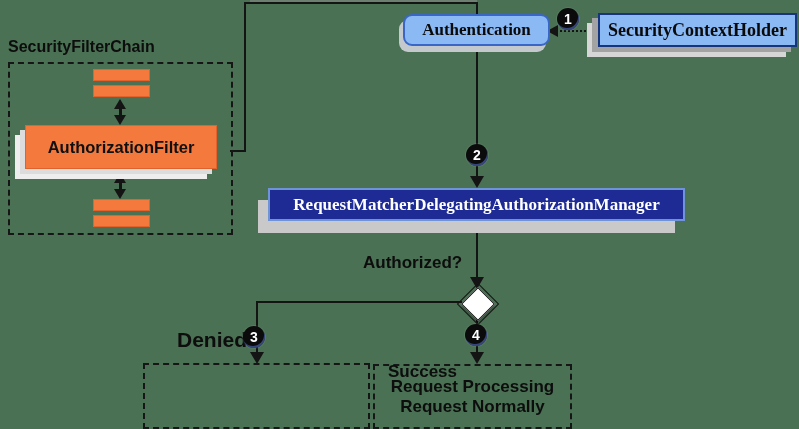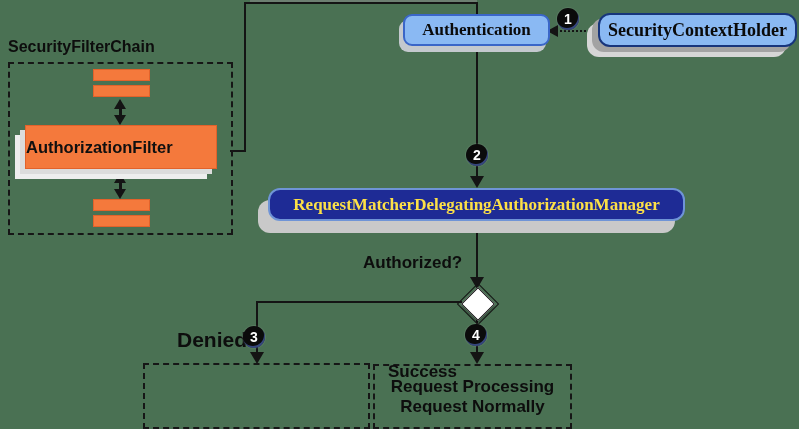--- a/index.html
+++ b/index.html
@@ -24,38 +24,38 @@
   .tri-down-s{position:absolute;width:0;height:0;z-index:1;
     border-left:6px solid transparent;border-right:6px solid transparent;border-top:10px solid #141414;}
   
   .dashbox{position:absolute;border:2px dashed #161616;background:transparent;z-index:1;}
   
   .bar{position:absolute;left:93px;width:57px;height:12px;background:#f4793c;border:1px solid #e2622b;box-sizing:border-box;z-index:2;}
   .orangebox{
     position:absolute;left:25px;top:125px;width:192px;height:44px;
     background:#f4793c;border:1px solid #e2622b;box-sizing:border-box;
     box-shadow:-5px 5px 0 #dcdcdc,-10px 10px 0 #eeeeee;
-    display:flex;align-items:center;
+    display:flex;align-items:center;justify-content:center;
     font-weight:bold;font-size:16.5px;color:#101010;z-index:2;
   }
   
   .node{position:absolute;display:flex;align-items:center;justify-content:center;
-    box-sizing:border-box;font-family:"Liberation Serif", serif;font-weight:bold;z-index:2;border-radius:12px;}
+    box-sizing:border-box;font-family:"Liberation Serif", serif;font-weight:bold;z-index:2;}
   .auth{
     left:403px;top:14px;width:147px;height:32px;border-radius:9px;
     background:#8ab9f3;border:2px solid #3a66c8;color:#0a0a0a;font-size:17px;
     box-shadow:-4px 6px 0 #c4c9ce;
   }
   .sch{
     left:598px;top:13px;width:199px;height:34px;
     background:#8ab9f3;border:2px solid #17357c;color:#0a0a0a;font-size:18px;
     box-shadow:-6px 5px 0 #a3a3a3,-11px 10px 0 #d6d6d6;
   }
   .navybox{
-    background:#1e2b95;border:2px solid #6f94d6;color:#fde047;
+    background:#1e2b95;border:2px solid #6f94d6;color:#ffffff;
   }
   .rmdam{left:268px;top:188px;width:417px;height:33px;font-size:17px;
     box-shadow:-10px 12px 0 #c9c9c9;}
   .ade{left:152px;top:377px;width:209px;height:34px;font-size:17px;
     box-shadow:-5px 5px 0 #d6d6d6,-9px 9px 0 #ebebeb;}
   
   .lbl{position:absolute;font-weight:bold;color:#0d0d0d;z-index:2;white-space:nowrap;}
   .sfc-title{left:8px;top:38px;font-size:16px;}
   .authorized{left:363px;top:253px;font-size:17px;}
   .denied{left:177px;top:328px;font-size:21px;}

